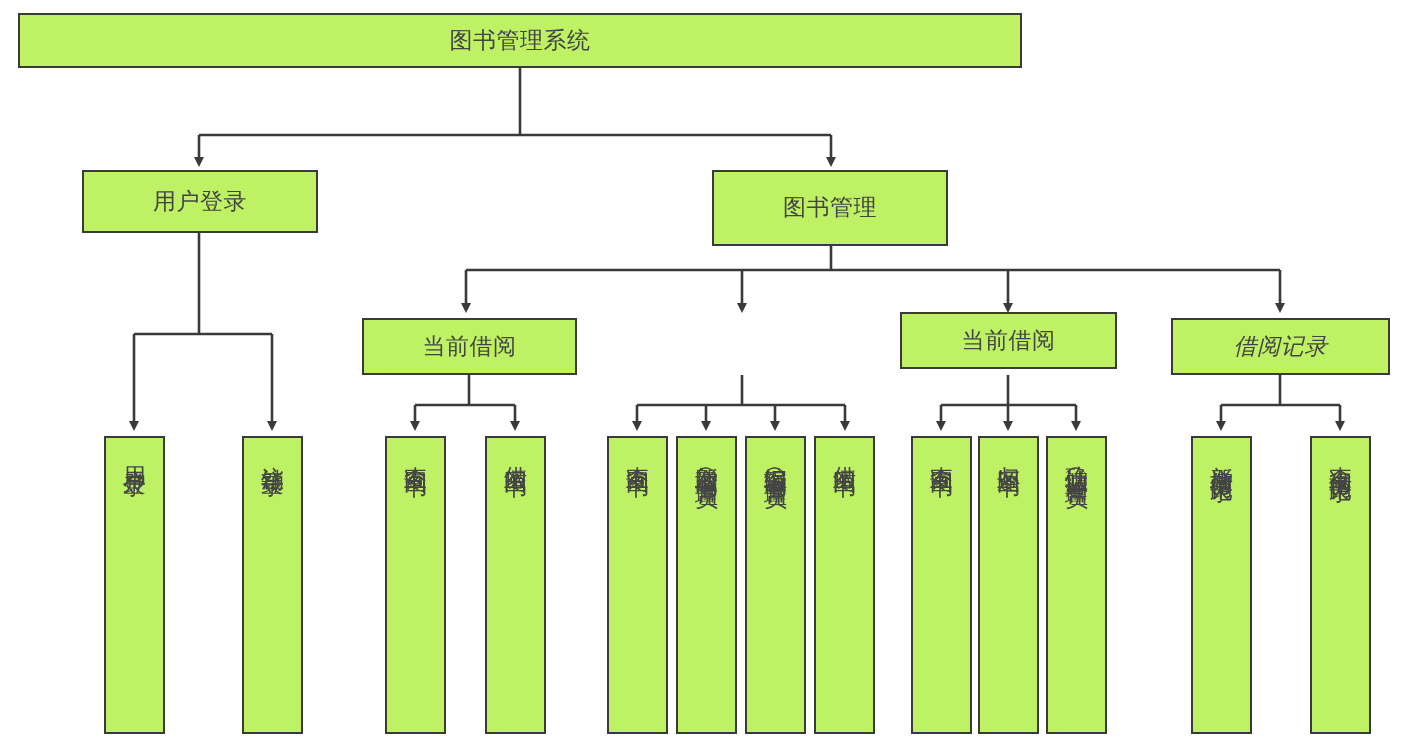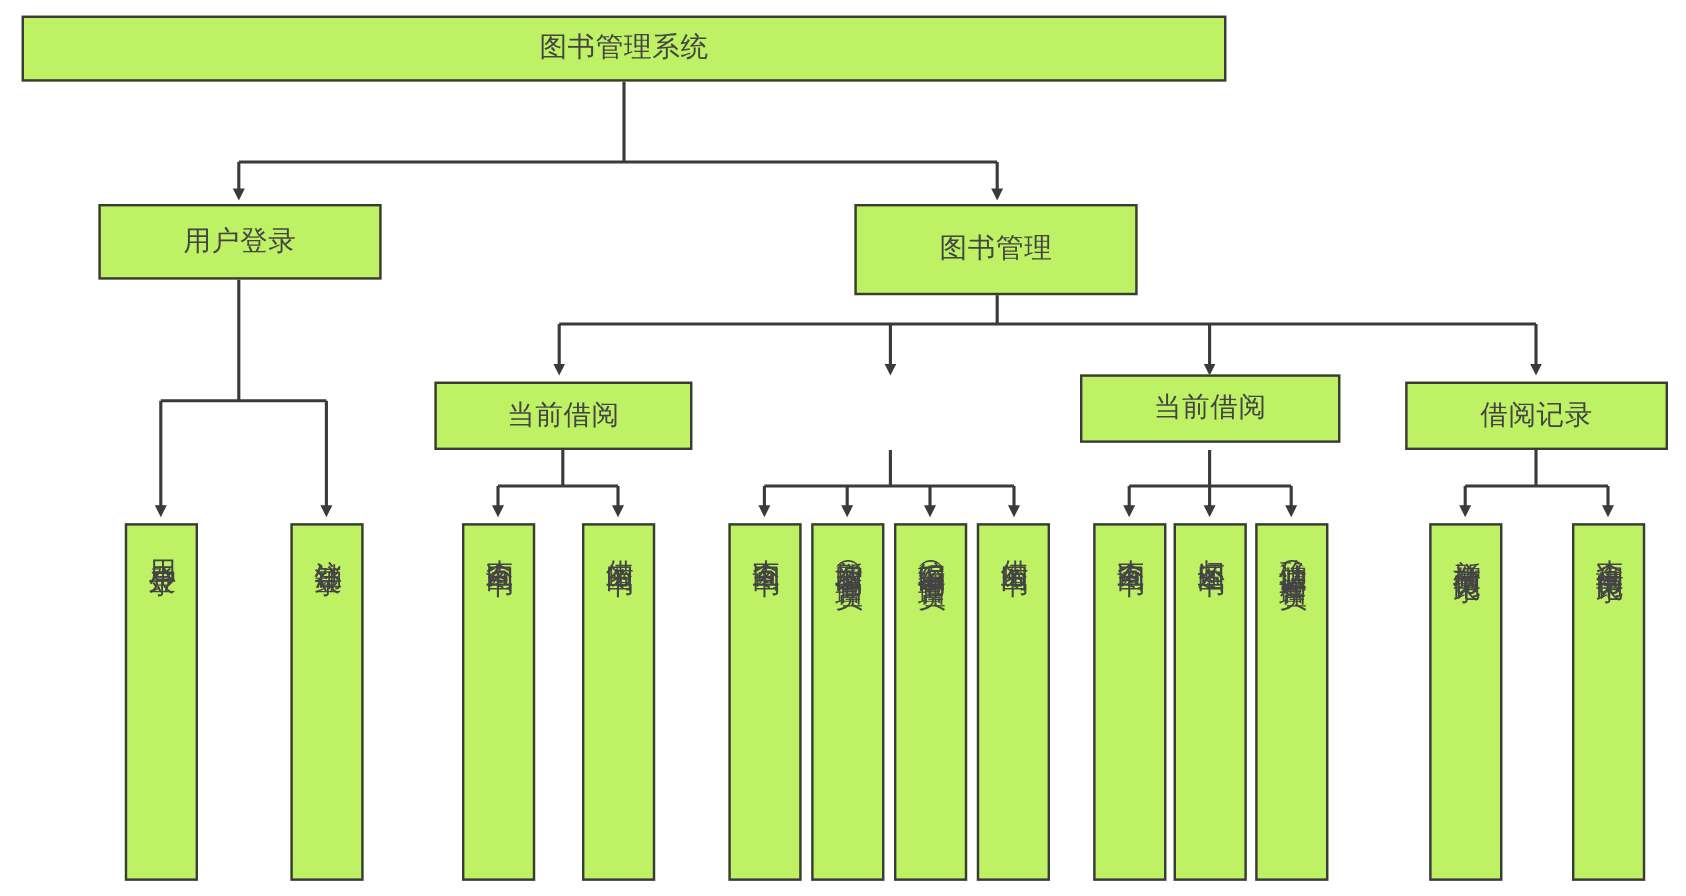--- a/index.html
+++ b/index.html
@@ -144,21 +144,21 @@
 
   <div class="node horizontal" style="left:362px; top:318px; width:215px; height:57px;">
     <span class="label">当前借阅</span>
   </div>
 
 
   <div class="node horizontal" style="left:900px; top:312px; width:217px; height:57px;">
     <span class="label">当前借阅</span>
   </div>
 
-  <div class="node horizontal" style="left:1171px; top:318px; width:219px; height:57px;">
+  <div class="node horizontal" style="left:1171px; top:318px; width:219px; height:57px;font-style:italic;">
     <span class="label">借阅记录</span>
   </div>
 
   <div class="node vertical" style="left:104px; top:436px; width:61px; height:298px;">
     <span class="label">用户登录</span>
   </div>
 
   <div class="node vertical" style="left:242px; top:436px; width:61px; height:298px;">
     <span class="label">注销登录</span>
   </div>

